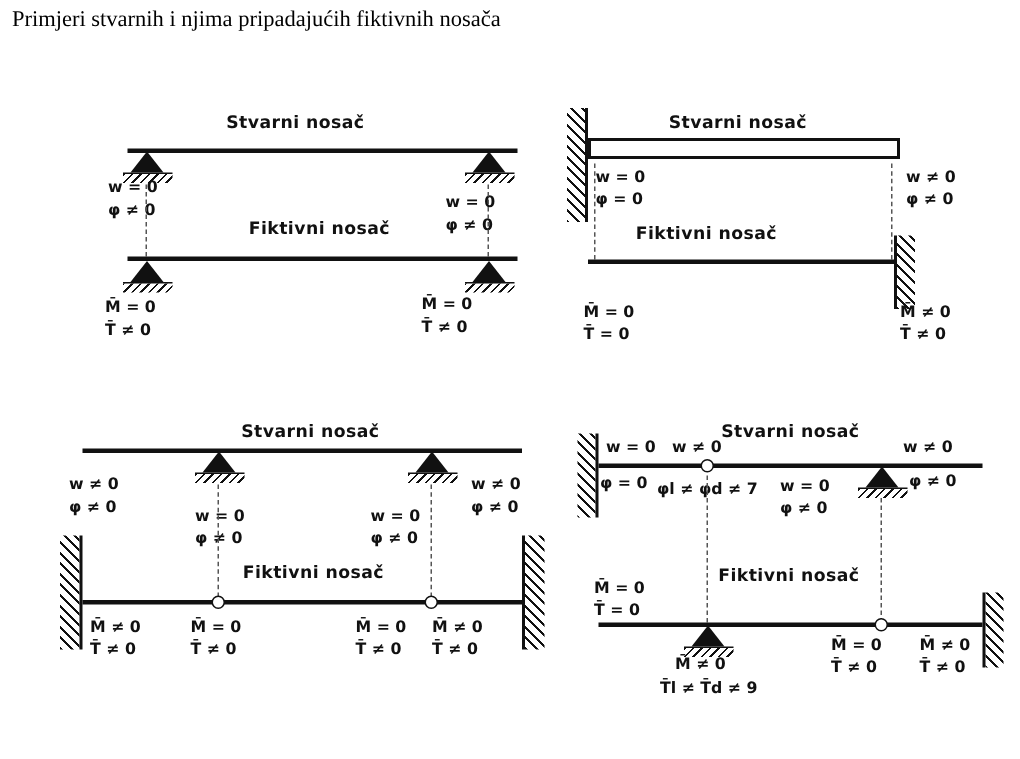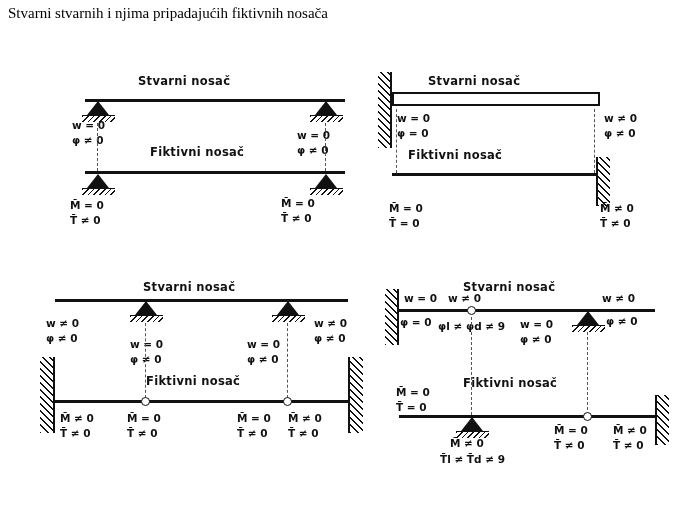--- a/index.html
+++ b/index.html
@@ -1,36 +1,36 @@
 <!DOCTYPE html>
 <html><head>
 <meta charset="utf-8">
 <style>
   *{margin:0;padding:0;box-sizing:border-box}
   html,body{width:680px;height:506px;background:#fff;overflow:hidden}
   body{position:relative;font-family:"DejaVu Sans",sans-serif;color:#111}
   .title{position:absolute;font-family:"Liberation Serif",serif;font-size:15px;color:#000;white-space:nowrap}
   .layer{position:absolute;inset:0}
-  .lbl{position:absolute;font-size:11.5px;font-weight:700;letter-spacing:.3px;text-align:left;white-space:nowrap}
+  .lbl{position:absolute;font-size:11.5px;font-weight:700;letter-spacing:.3px;text-align:right;white-space:nowrap}
   .ann{position:absolute;font-size:10.5px;font-weight:700;white-space:nowrap}
   .beam{position:absolute;height:2.5px;background:#111}
   .beam-rect{position:absolute;border:2px solid #111;background:#fff}
   .tri{position:absolute;width:0;height:0;border-left:11px solid transparent;border-right:11px solid transparent;border-bottom:14px solid #111}
   .ground{position:absolute;height:7px;border-top:1.6px solid #111;
           background:repeating-linear-gradient(135deg,#111 0 1px,transparent 1px 4px)}
   .wall{position:absolute;background:repeating-linear-gradient(45deg,#111 0 1.4px,transparent 1.4px 5px)}
   .wall-r{border-right:2.2px solid #111}
   .wall-l{border-left:2.2px solid #111}
   .dash{position:absolute;width:0;border-left:1.3px dashed #555}
   .hinge{position:absolute;width:9px;height:9px;border:1.7px solid #111;border-radius:50%;background:#fff}
 </style>
 </head>
 <body>
 
-<div class="title" style="left:8px;top:5px">Stvarni stvarnih i njima pripadajućih fiktivnih nosača</div>
+<div class="title" style="left:8px;top:5px">Primjeri stvarnih i njima pripadajućih fiktivnih nosača</div>
 
 <div class="layer">
   <div class="lbl" style="left:138px;top:74px;width:105px">Stvarni nosač</div>
   <div class="beam" style="left:85px;top:99px;width:260px"></div>
   <div class="tri" style="left:87px;top:101px"></div>
   <div class="ground" style="left:82px;top:115px;width:33px"></div>
   <div class="tri" style="left:315px;top:101px"></div>
   <div class="ground" style="left:310px;top:115px;width:33px"></div>
 
   <div class="ann" style="left:72px;top:119px">w = 0</div>
@@ -119,21 +119,21 @@
   <div class="lbl" style="left:463px;top:280px;width:110px">Stvarni nosač</div>
   <div class="wall wall-r" style="left:385px;top:289px;width:14px;height:56px"></div>
   <div class="beam" style="left:399px;top:309px;width:256px"></div>
   <div class="hinge" style="left:467px;top:306px"></div>
   <div class="tri" style="left:577px;top:311px"></div>
   <div class="ground" style="left:572px;top:325px;width:33px"></div>
 
   <div class="ann" style="left:404px;top:292px">w = 0</div>
   <div class="ann" style="left:400px;top:316px">φ = 0</div>
   <div class="ann" style="left:448px;top:292px">w ≠ 0</div>
-  <div class="ann" style="left:438px;top:320px">φl ≠ φd ≠ 9</div>
+  <div class="ann" style="left:438px;top:320px">φl ≠ φd ≠ 7</div>
   <div class="ann" style="left:520px;top:318px">w = 0</div>
   <div class="ann" style="left:520px;top:333px">φ ≠ 0</div>
   <div class="ann" style="left:602px;top:292px">w ≠ 0</div>
   <div class="ann" style="left:606px;top:315px">φ ≠ 0</div>
 
   <div class="dash" style="left:471px;top:317px;height:98px"></div>
   <div class="dash" style="left:587px;top:332px;height:83px"></div>
 
   <div class="lbl" style="left:463px;top:376px;width:110px">Fiktivni nosač</div>
   <div class="ann" style="left:396px;top:386px">M̄ = 0</div>

